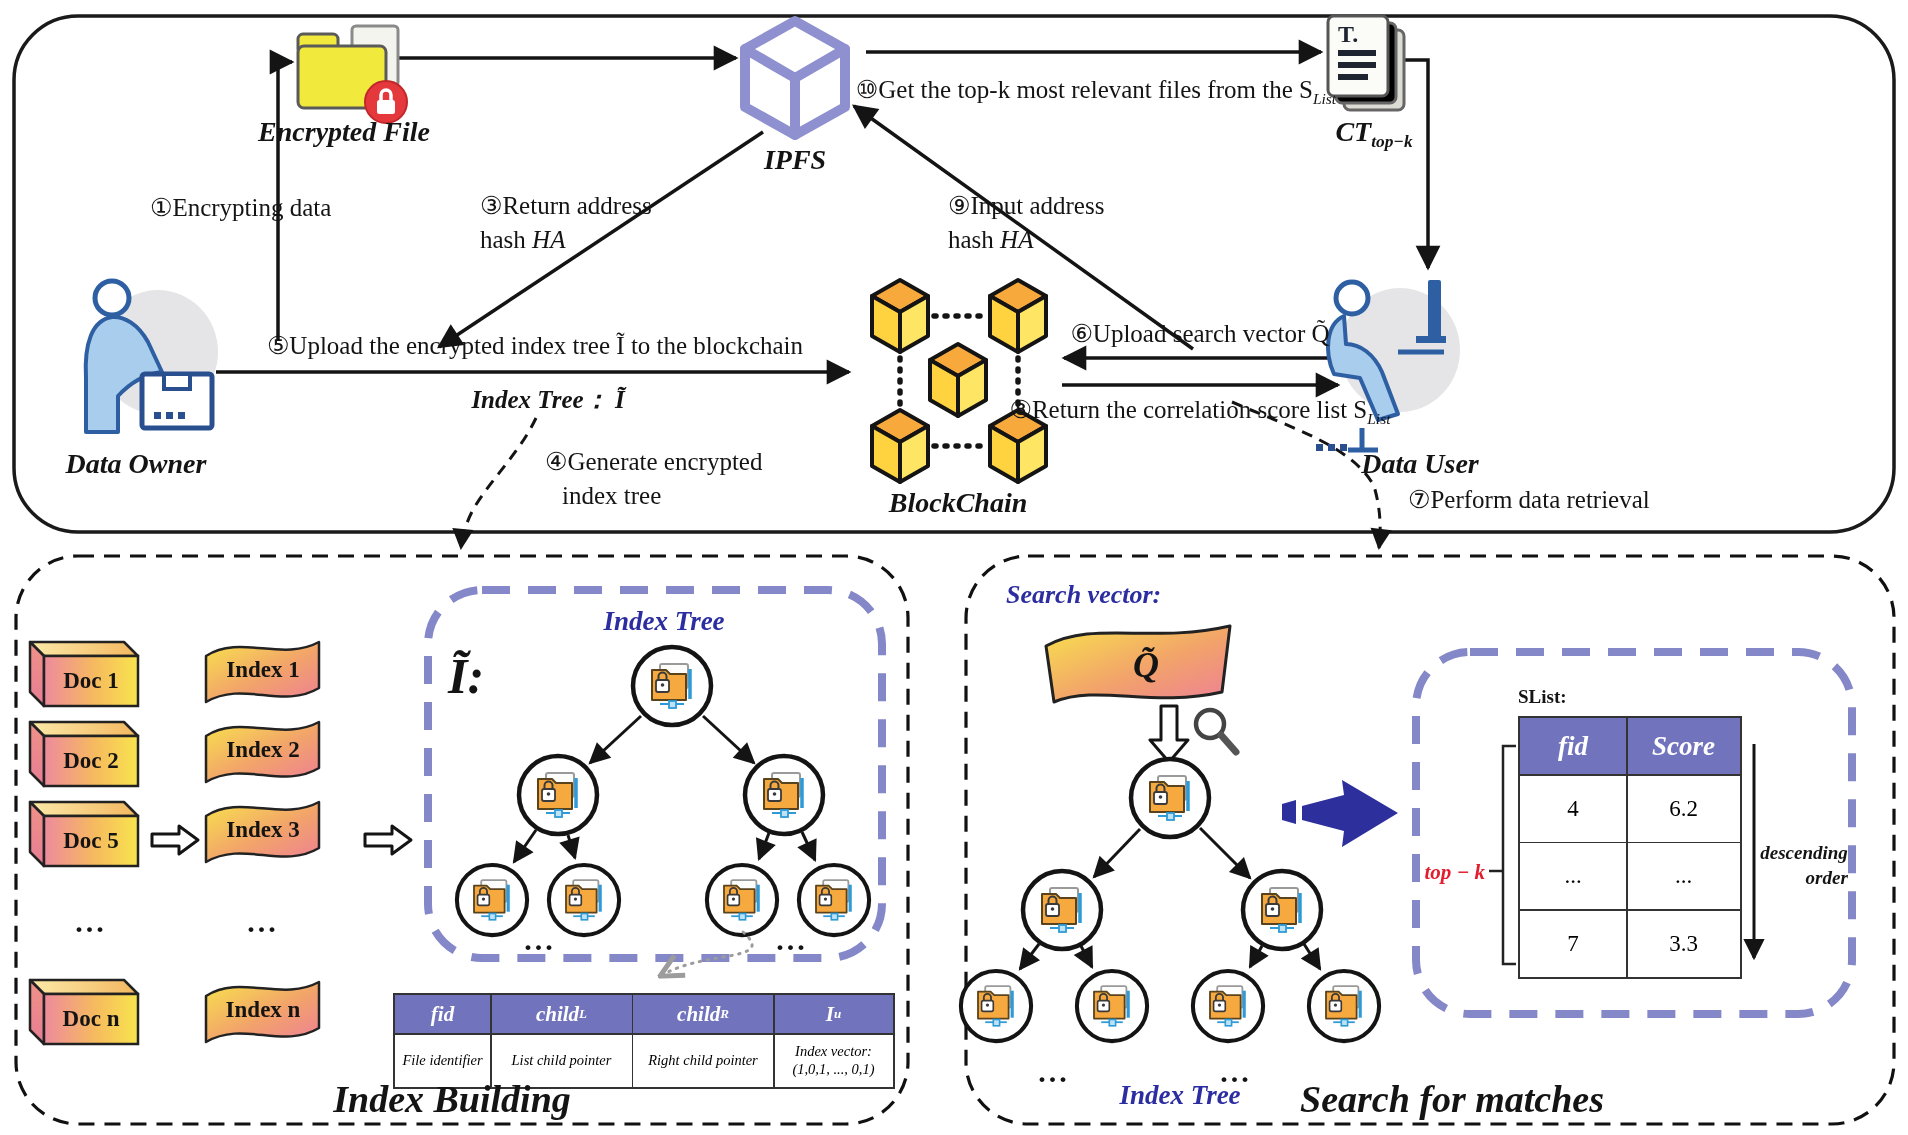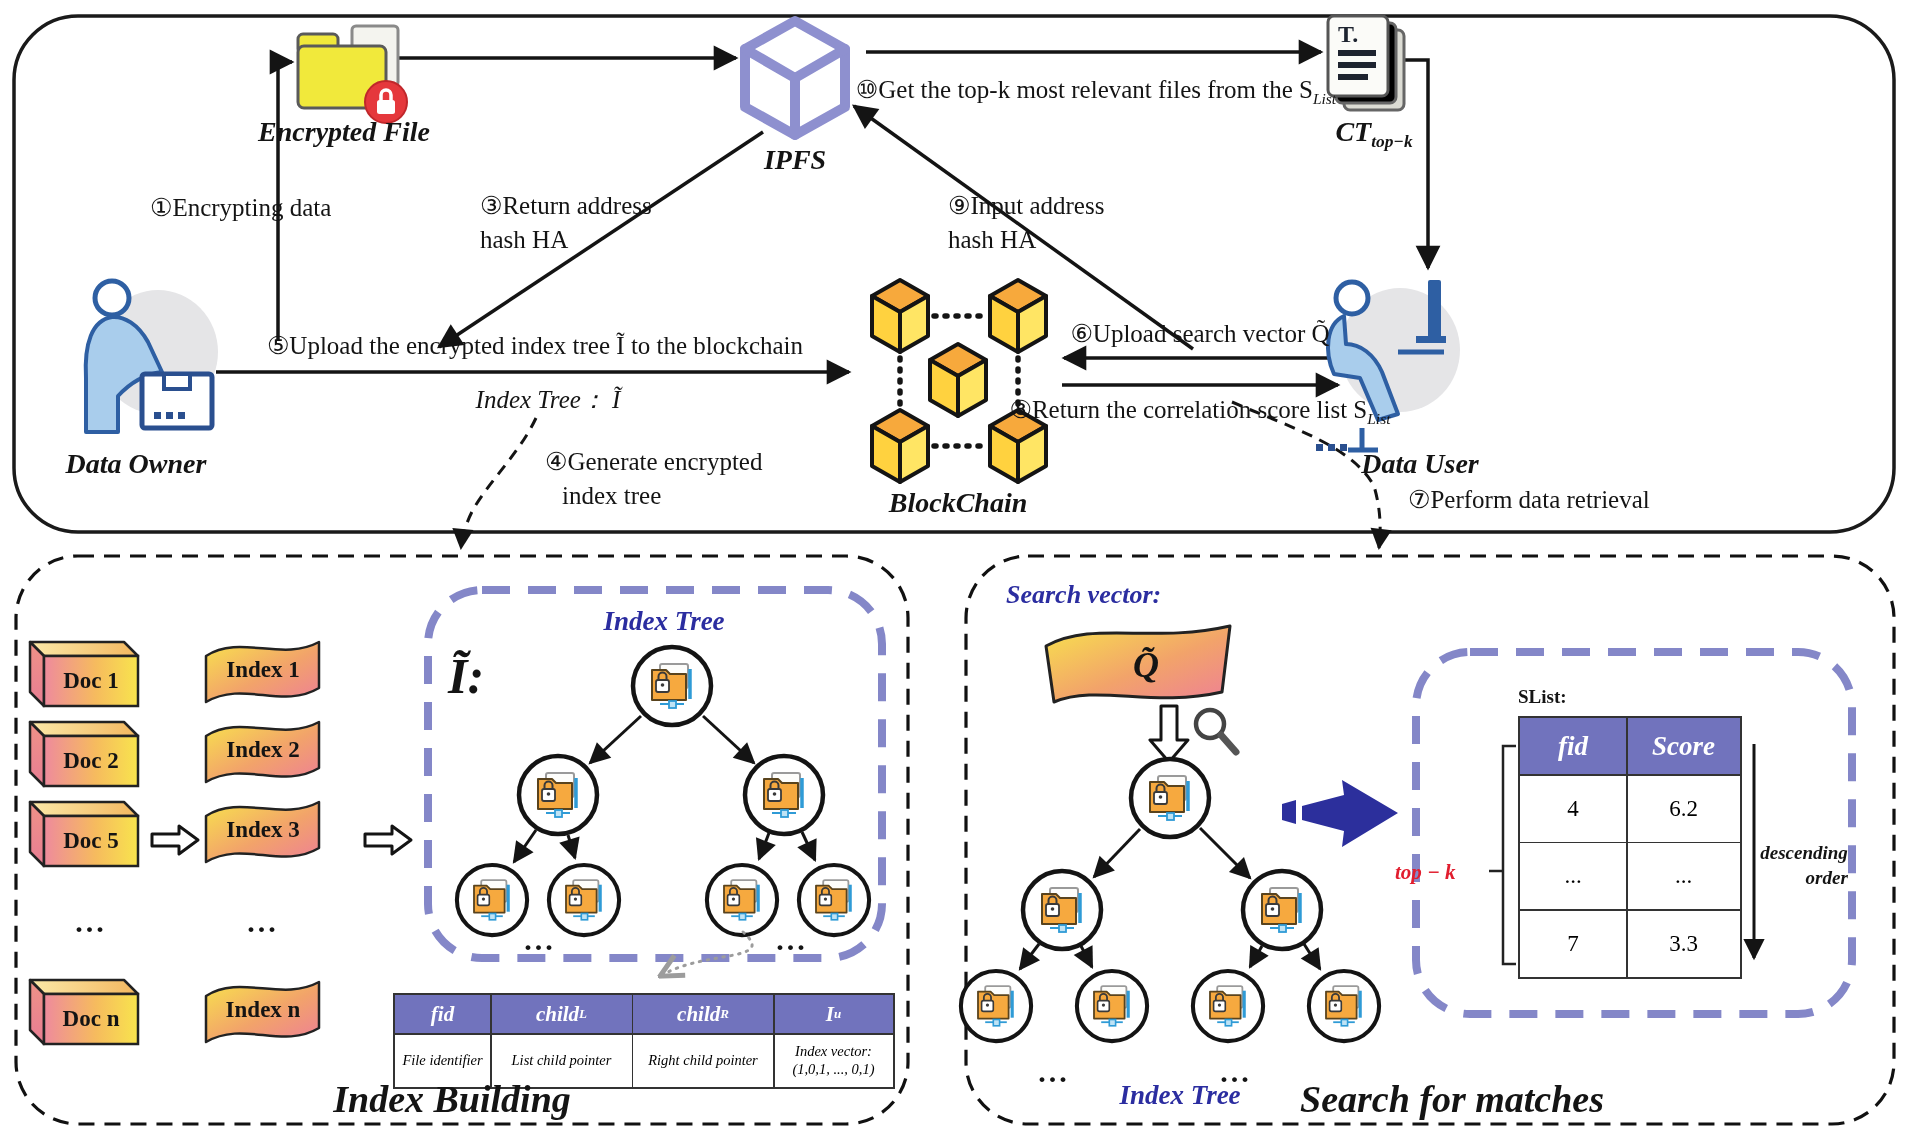--- a/index.html
+++ b/index.html
@@ -9,21 +9,21 @@
   .lbl{position:absolute;white-space:nowrap;color:#141414;line-height:1.15}
   .ctr{transform:translate(-50%,-50%)}
   .step{font-size:25px}
   .name{font-size:28px;font-weight:bold;font-style:italic}
   .blue{color:#2b2da0;font-weight:bold;font-style:italic;font-size:27px}
   .title{font-size:38px;font-weight:bold;font-style:italic}
   .itemlbl{font-size:23px;font-weight:bold;}
   .ell{font-size:30px;font-weight:bold;letter-spacing:3px}
   .math{font-style:italic}
   sub{font-size:62%;font-style:italic}
-  .var{}
+  .var{font-style:italic}
   .bigI{font-size:50px;font-weight:bold;font-style:italic}
   .qsym{font-size:36px;font-weight:bold;font-style:italic}
   .topk{color:#e11d2e;font-weight:bold;font-style:italic;font-size:21px}
   .ord{font-weight:bold;font-style:italic;font-size:19px;text-align:right;line-height:1.3}
   .slistlbl{font-weight:bold;font-size:19px}
   
   .ntable{position:absolute;left:393px;top:993px;display:grid;
           grid-template-columns:95px 140px 140px 118px;border:2.5px solid #333;background:#333;grid-gap:1.5px}
   .ntable .hd{background:#7173bd;color:#fff;font-weight:bold;font-style:italic;font-size:21px;
           display:flex;align-items:center;justify-content:center;height:38px}
@@ -291,21 +291,21 @@
   <span>hash </span><span class="var">HA</span>
 </div>
 <div class="lbl step" style="left:948px;top:192px">⑨Input address</div>
 <div class="lbl step" style="left:948px;top:226px">
   <span>hash </span><span class="var">HA</span>
 </div>
 <div class="lbl step ctr" style="left:1096px;top:92px">
   <span>⑩Get the top-k most relevant files from the S</span><sub>List</sub>
 </div>
 <div class="lbl step ctr" style="left:535px;top:346px">⑤Upload the encrypted index tree Ĩ to the blockchain</div>
-<div class="lbl step math ctr" style="left:548px;top:400px;font-weight:normal">Index Tree： Ĩ</div>
+<div class="lbl step math ctr" style="left:548px;top:400px;font-weight:bold">Index Tree： Ĩ</div>
 <div class="lbl step ctr" style="left:1200px;top:334px">⑥Upload search vector Q̃</div>
 <div class="lbl step ctr" style="left:1200px;top:412px">
   <span>⑧Return the correlation score list S</span><sub>List</sub>
 </div>
 <div class="lbl step" style="left:545px;top:448px">④Generate encrypted</div>
 <div class="lbl step" style="left:562px;top:482px">index tree</div>
 <div class="lbl step" style="left:1408px;top:486px">⑦Perform data retrieval</div>
 
 <div class="lbl itemlbl ctr" style="left:91px;top:681px">Doc 1</div>
 <div class="lbl itemlbl ctr" style="left:91px;top:761px">Doc 2</div>
@@ -364,21 +364,21 @@
 <div class="stable">
   <div class="hd">fid</div>
   <div class="hd">Score</div>
   <div class="cell">4</div>
   <div class="cell">6.2</div>
   <div class="cell">...</div>
   <div class="cell">...</div>
   <div class="cell">7</div>
   <div class="cell">3.3</div>
 </div>
-<div class="lbl topk" style="left:1395px;top:860px;width:90px;">top − k</div>
+<div class="lbl topk" style="left:1395px;top:860px;width:90px;text-align:right">top − k</div>
 <div class="lbl ord ctr" style="left:1804px;top:866px">
   <span>descending</span><br>
   <span>order</span>
 </div>
 
 <div class="lbl title ctr" style="left:1452px;top:1100px">Search for matches</div>
 
 </div>
 
 </body></html>

